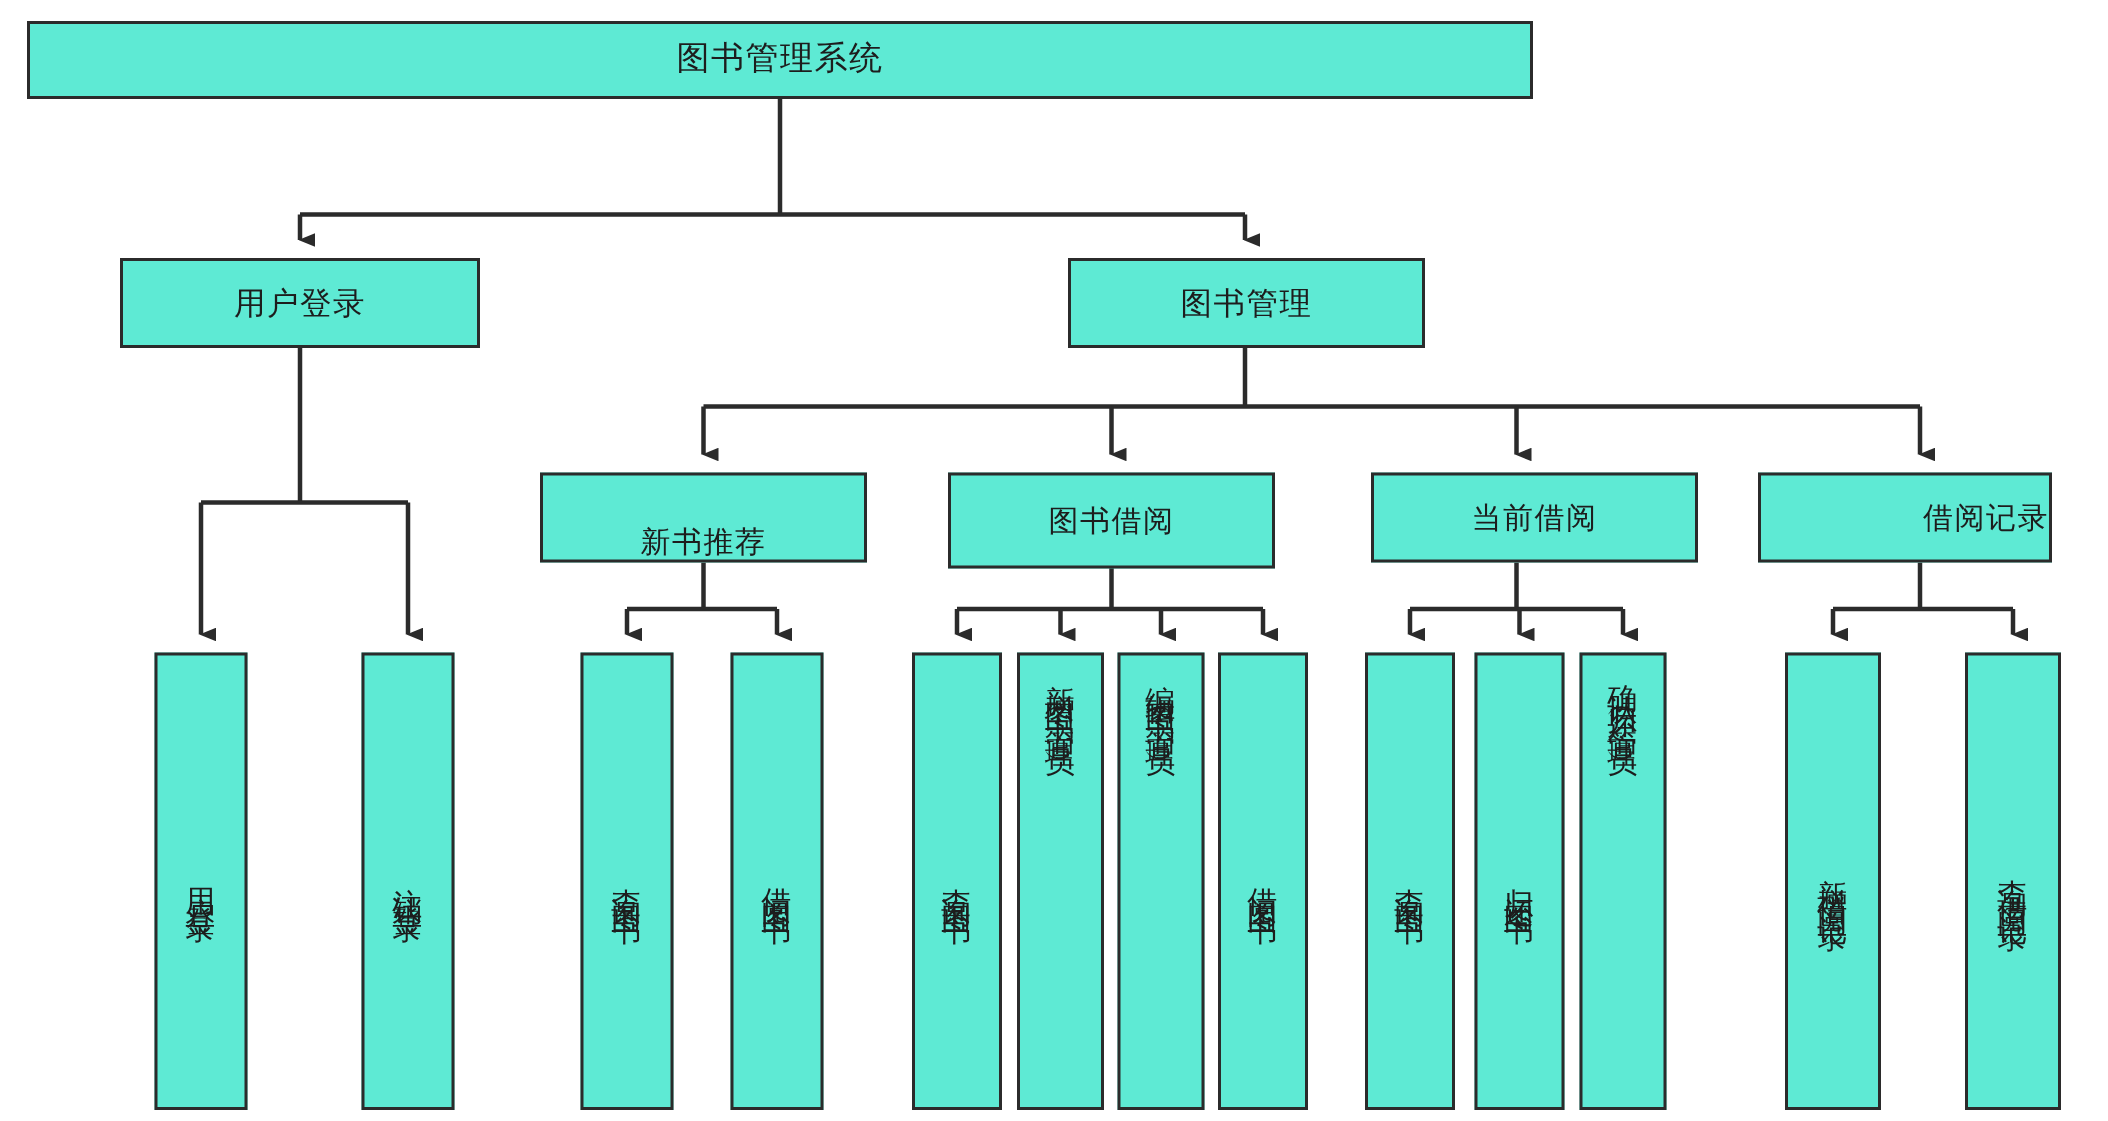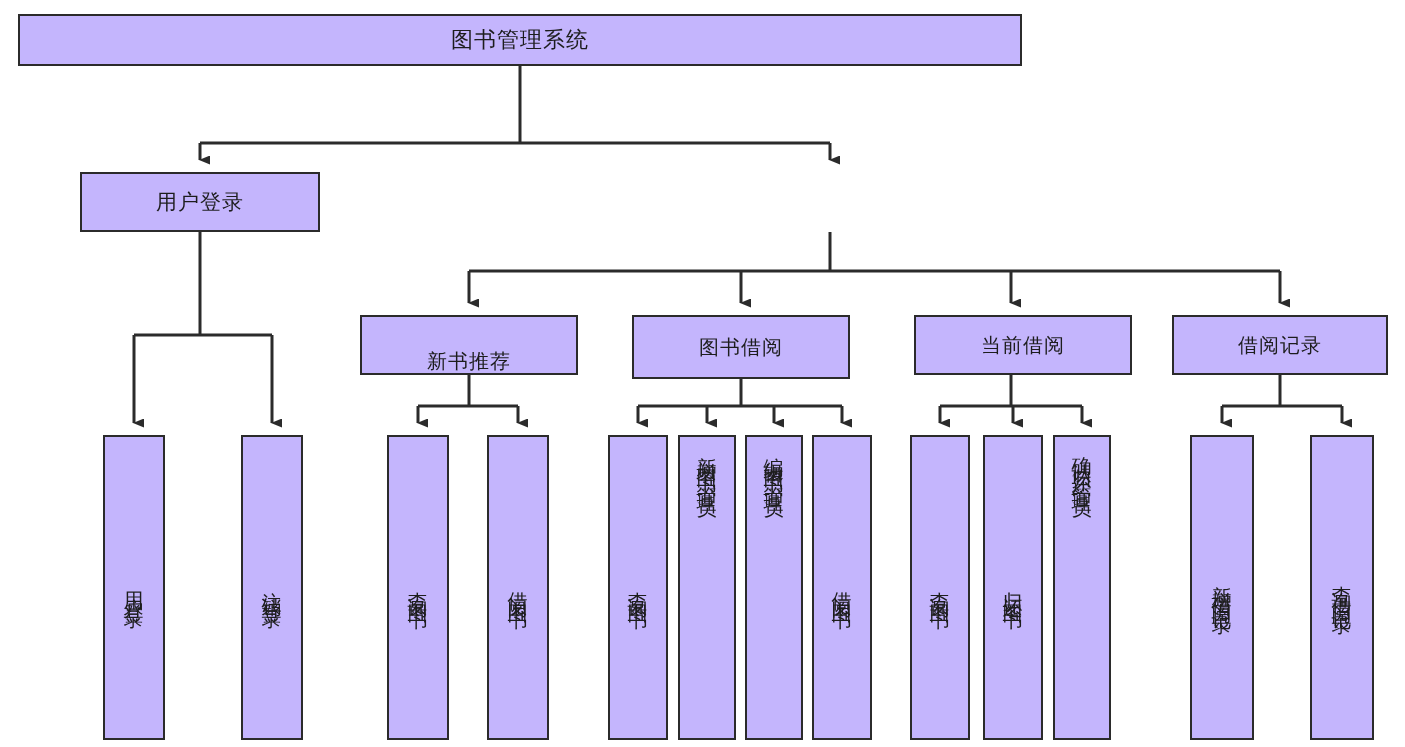--- a/index.html
+++ b/index.html
@@ -22,21 +22,21 @@
     position: absolute;
     left: 0;
     top: 0;
     width: 1405px;
     height: 747px;
     pointer-events: none;
   }
   .node {
     position: absolute;
     box-sizing: border-box;
-    background: #c4b5fd;
+    background: #5eead4;
     border: 2px solid #2b2b2b;
     display: flex;
     align-items: center;
     justify-content: center;
     color: #1d1d1d;
   }
   .node.root {
     font-size: 22px;
   }
   .node.level1 {
@@ -138,31 +138,34 @@
     </g>
   </svg>
 
   <div class="node root" style="left:18px; top:14px; width:1004px; height:52px;">
     <span class="node-label">图书管理系统</span>
   </div>
 
   <div class="node level1" style="left:80px; top:172px; width:240px; height:60px;">
     <span class="node-label">用户登录</span>
   </div>
+  <div class="node level1" style="left:712px; top:172px; width:238px; height:60px;">
+    <span class="node-label">图书管理</span>
+  </div>
 
   <div class="node level2" style="left:360px; top:315px; width:218px; height:60px;align-items:flex-end;">
     <span class="node-label">新书推荐</span>
   </div>
   <div class="node level2" style="left:632px; top:315px; width:218px; height:64px;">
     <span class="node-label">图书借阅</span>
   </div>
   <div class="node level2" style="left:914px; top:315px; width:218px; height:60px;">
     <span class="node-label">当前借阅</span>
   </div>
-  <div class="node level2" style="left:1172px; top:315px; width:216px; height:60px;">
+  <div class="node level2" style="left:1172px; top:315px; width:196px; height:60px;justify-content:flex-end;">
     <span class="node-label">借阅记录</span>
   </div>
 
   <div id="leaves-container">
       <div class="node leaf" style="left: 103px; top: 435px; width: 62px; height: 305px;">
         <div class="leaf-inner">
           <span class="node-label">用户登录</span>
         </div>
       </div>
       <div class="node leaf" style="left: 241px; top: 435px; width: 62px; height: 305px;">

